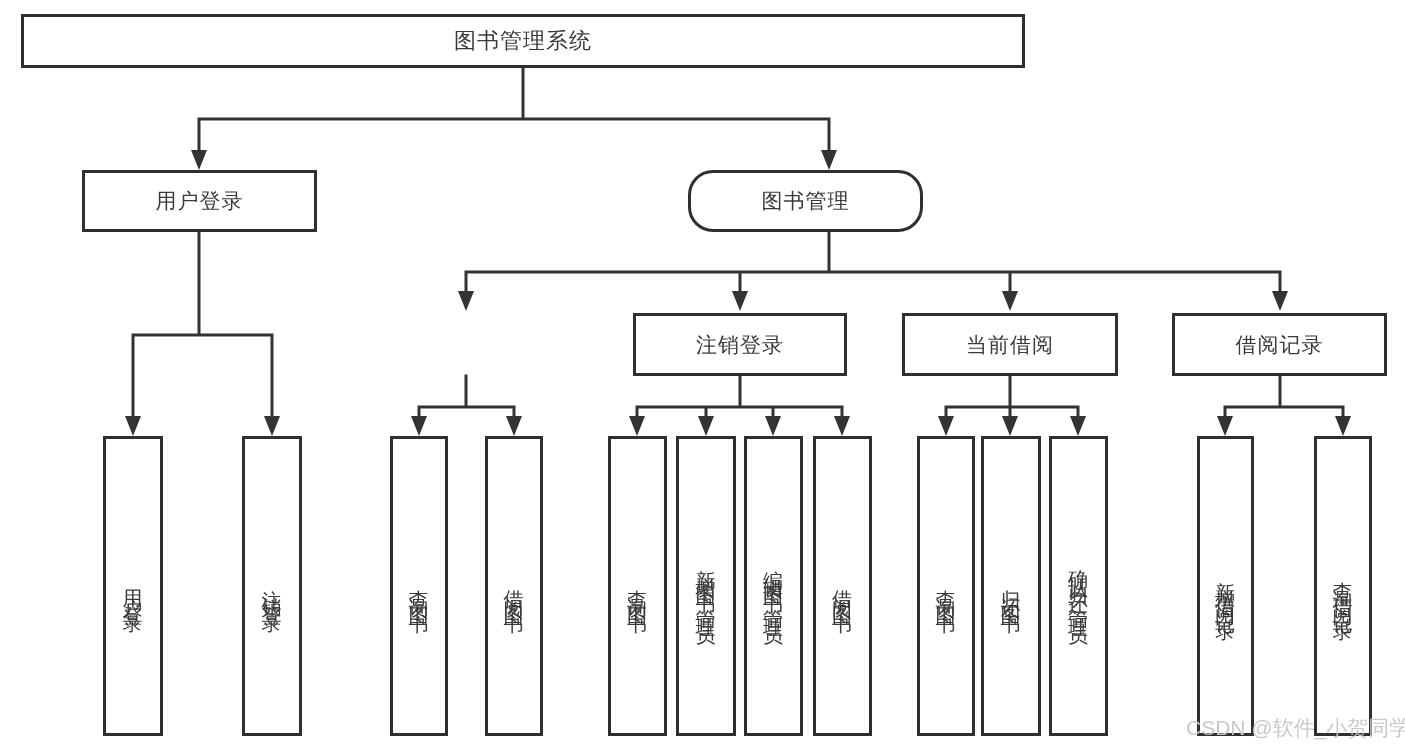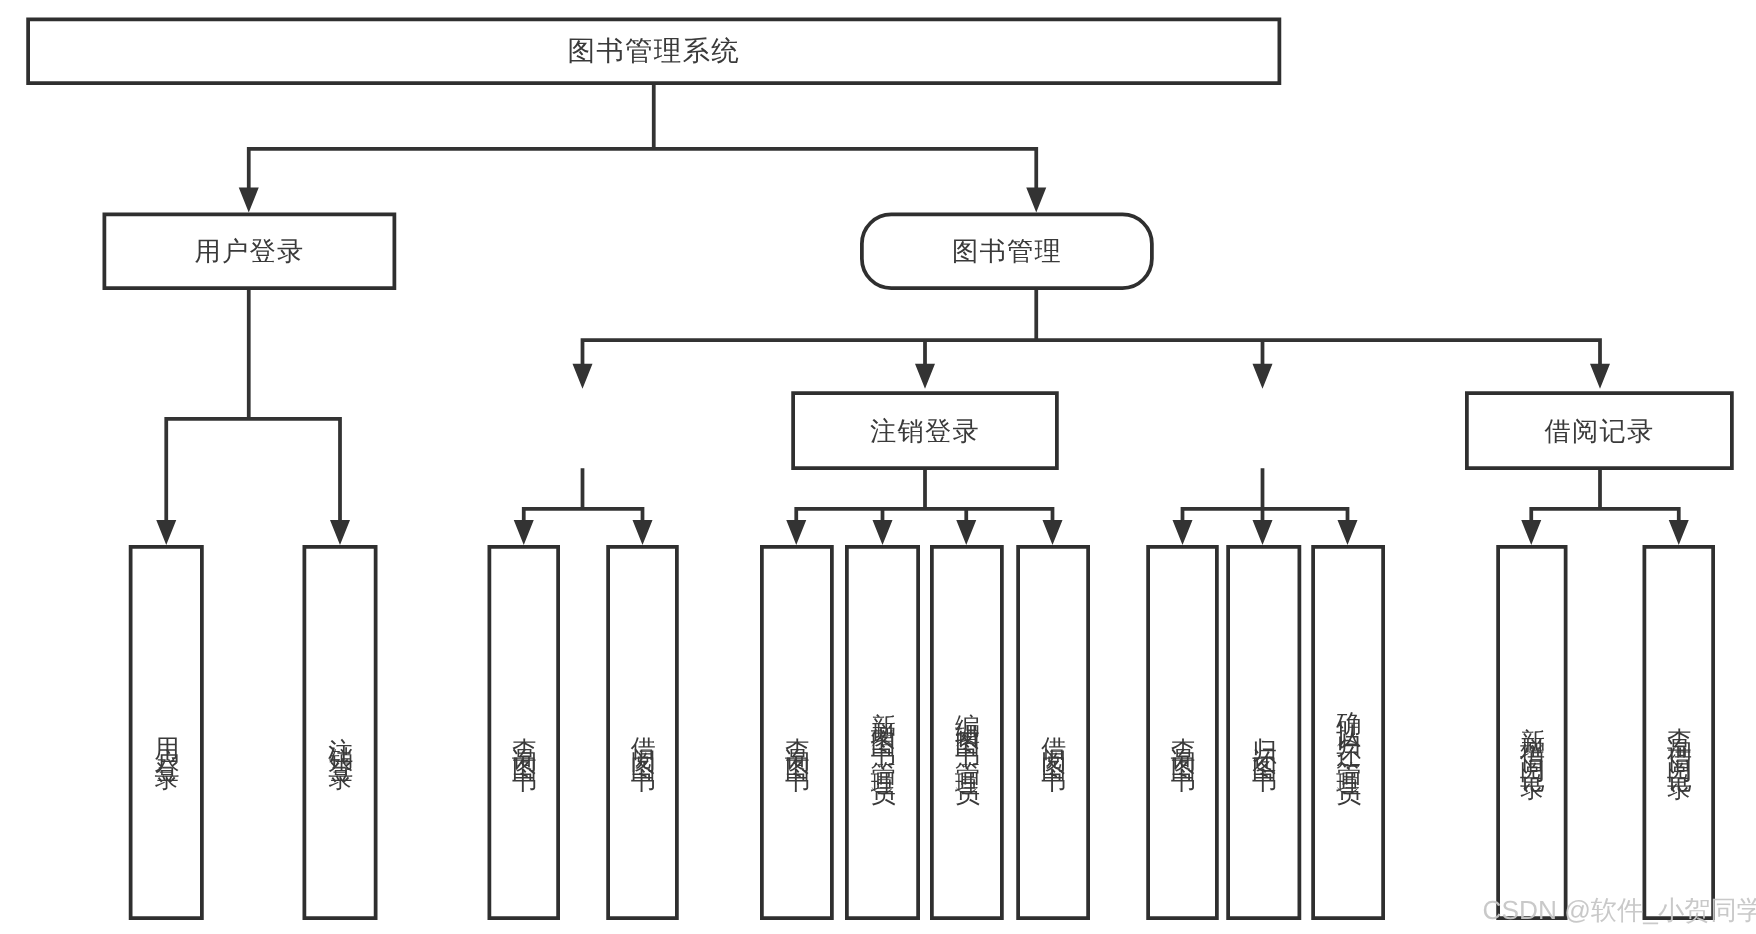--- a/index.html
+++ b/index.html
@@ -66,20 +66,21 @@
       <path d="M1217 416 L1233 416 L1225 436 Z M1335 416 L1351 416 L1343 436 Z"></path>
     </g>
   </svg>
 
   <div class="node root" style="left:21px;top:14px;width:1004px;height:54px;">图书管理系统</div>
 
   <div class="node lvl" style="left:82px;top:170px;width:235px;height:62px;">用户登录</div>
   <div class="node lvl" style="left:688px;top:170px;width:235px;height:62px;border-radius:25px;">图书管理</div>
 
   <div class="node lvl" style="left:633px;top:313px;width:214px;height:63px;">注销登录</div>
+  <div class="node lvl" style="left:902px;top:313px;width:216px;height:63px;">当前借阅</div>
   <div class="node lvl" style="left:1172px;top:313px;width:215px;height:63px;">借阅记录</div>
 
   <div class="node leaf" style="left:103px;top:436px;width:60px;height:300px;">
     <span class="vtext">用户登录</span>
   </div>
   <div class="node leaf" style="left:242px;top:436px;width:60px;height:300px;">
     <span class="vtext">注销登录</span>
   </div>
 
   <div class="node leaf" style="left:390px;top:436px;width:58px;height:300px;">

